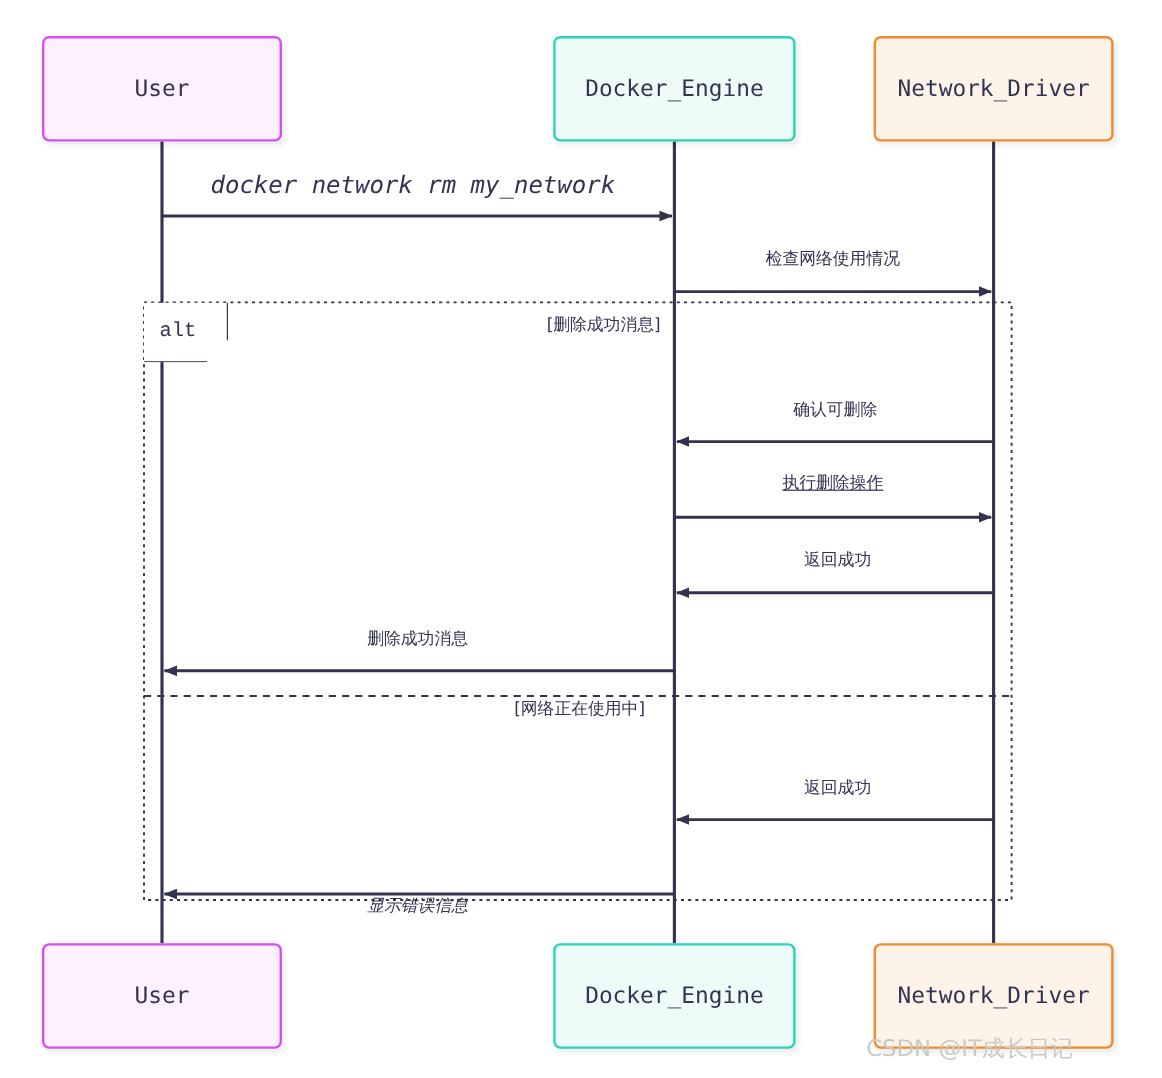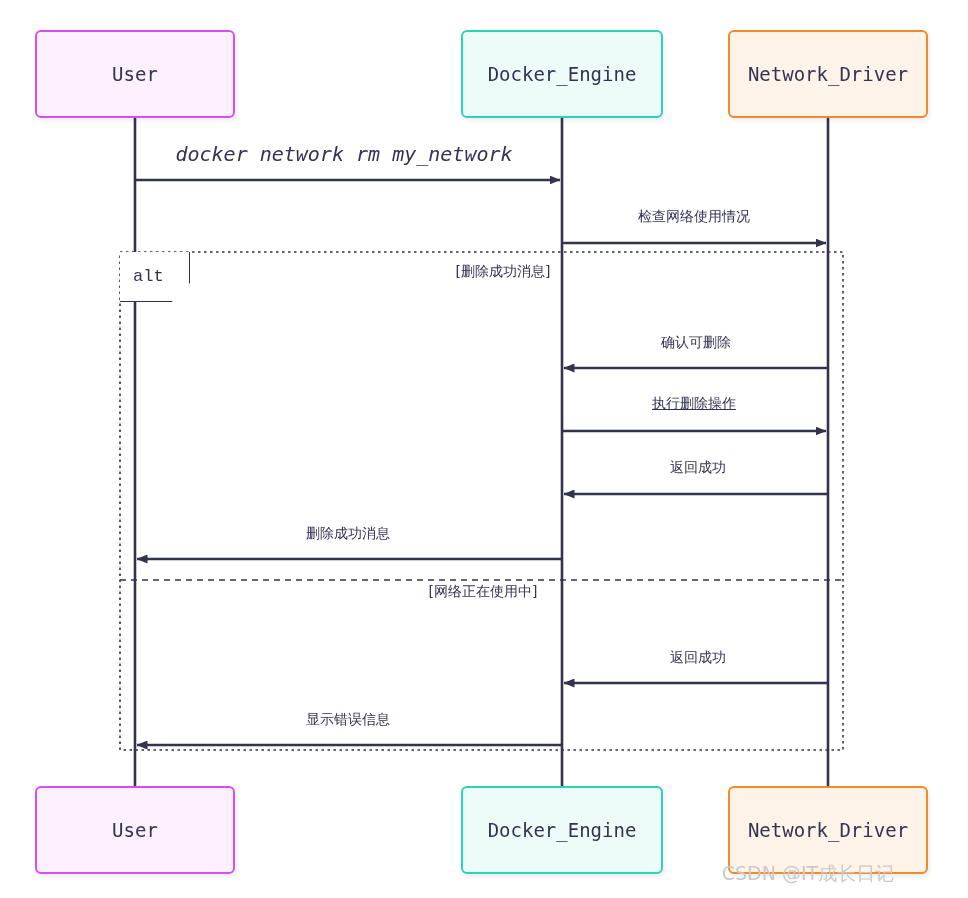--- a/index.html
+++ b/index.html
@@ -110,17 +110,17 @@
   <div class="lbl" id="cond-0" style="left: 503px; top: 264px;">[删除成功消息]</div>
   <div class="lbl" id="cond-1" style="left: 483px; top: 584px;">[网络正在使用中]</div>
 
   <div class="lbl mono" id="msg-0" style="left: 344px; top: 144px;">docker network rm my_network</div>
   <div class="lbl" id="msg-1" style="left: 694px; top: 209px;">检查网络使用情况</div>
   <div class="lbl" id="msg-2" style="left: 696px; top: 335px;">确认可删除</div>
   <div class="lbl" id="msg-3" style="left: 694px; top: 396px; text-decoration: underline;">执行删除操作</div>
   <div class="lbl" id="msg-4" style="left: 698px; top: 460px;">返回成功</div>
   <div class="lbl" id="msg-5" style="left: 348px; top: 526px;">删除成功消息</div>
   <div class="lbl" id="msg-6" style="left: 698px; top: 650px;">返回成功</div>
-  <div class="lbl" id="msg-7" style="left: 348px; top: 712px;">显示错误信息</div>
+  <div class="lbl" id="msg-7" style="left: 348px; top: 748px; font-style: italic;">显示错误信息</div>
 
   <div class="watermark" id="watermark" style="left: 808px; top: 861px; transform: translate(-50%, 0px);">CSDN @IT成长日记</div>
 
 </div>
 
 </body></html>

